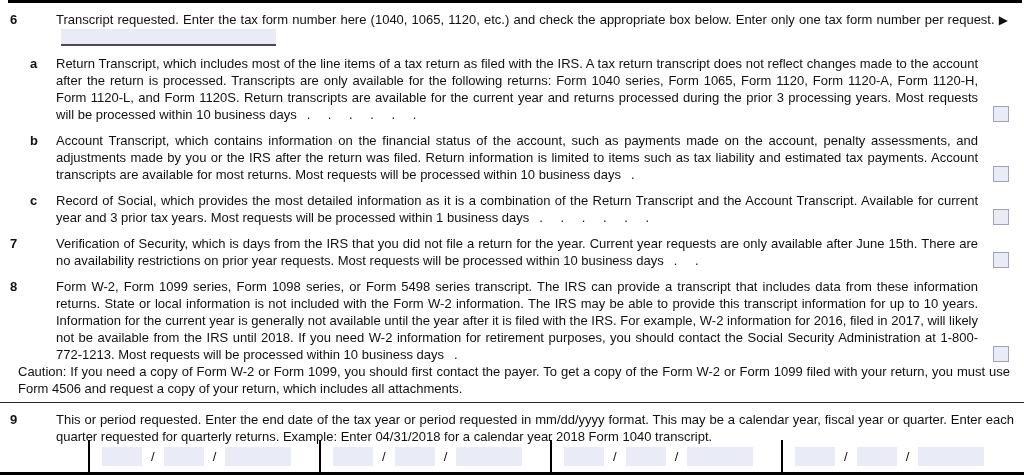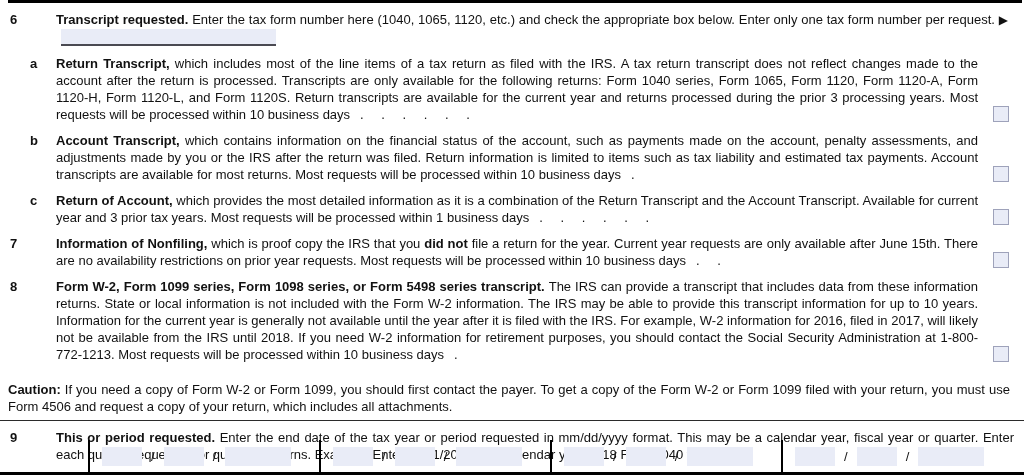--- a/index.html
+++ b/index.html
@@ -16,33 +16,33 @@
   .topline{height:3px;background:#000;margin:0 2px 0 8px;}
   .hr{height:1px;background:#2b2b2b;margin:5px 0 0 0;}
   .row{display:flex;margin-top:9px;}
   .row.tight{margin-top:8px;}
   .numcol{flex:0 0 56px;box-sizing:border-box;padding-left:10px;font-weight:700;}
   .numcol.letter{padding-left:30px;}
   .bodycol{flex:1;text-align:justify;}
   .bodycol.pad-r{padding-right:16px;}
   .bodycol.pad-r-sm{padding-right:10px;}
   .checkcol{flex:0 0 46px;display:flex;align-items:flex-end;justify-content:center;padding-bottom:1px;}
-  .b{font-weight:700;}
+  .b{font-weight:400;}
   .arrow{font-size:12px;}
   .dots{letter-spacing:7px;white-space:nowrap;padding-left:10px;}
   .entry-field{
     display:inline-block;width:215px;height:15px;
     background:#e9ecf7;border-bottom:2px solid #4a4a52;
     vertical-align:-4px;margin-left:5px;
   }
   .checkbox{
     display:inline-block;width:14px;height:14px;
     background:#e9ecf7;border:1px solid #9ea2ba;
   }
-  .caution{margin-top:18px;padding:0 14px 0 8px;text-align:justify;}
+  .caution{margin-top:0;padding:0 14px 0 18px;text-align:justify;}
   .daterow{
     position:absolute;left:88px;right:12px;bottom:3px;height:32px;
     display:flex;
   }
   .dategroup{
     flex:1;border-left:2px solid #000;
     display:flex;align-items:center;gap:9px;
     box-sizing:border-box;padding-left:12px;
   }
   .datebox{display:inline-block;height:19px;background:#e9ecf7;}
@@ -81,31 +81,31 @@
       <span><span class="b">Account Transcript, </span><span>which contains information on the financial status of the account, such as payments made on the account, penalty assessments, and adjustments made by you or the IRS after the return was filed. Return information is limited to items such as tax liability and estimated tax payments. Account transcripts are available for most returns. Most requests will be processed within 10 business days</span></span><span class="dots">.</span>
     </div>
     <div class="checkcol">
       <span class="checkbox"></span>
     </div>
   </div>
 
   <div class="row">
     <div class="numcol letter">c</div>
     <div class="bodycol">
-      <span><span class="b">Return of Account, </span><span>which provides the most detailed information as it is a combination of the Return Transcript and the Account Transcript. Available for current year and 3 prior tax years. Most requests will be processed within 1 business days</span></span><span class="dots">. . . . . .</span>
+      <span><span class="b">Record of Social, </span><span>which provides the most detailed information as it is a combination of the Return Transcript and the Account Transcript. Available for current year and 3 prior tax years. Most requests will be processed within 1 business days</span></span><span class="dots">. . . . . .</span>
     </div>
     <div class="checkcol">
       <span class="checkbox"></span>
     </div>
   </div>
 
   <div class="row">
     <div class="numcol">7</div>
     <div class="bodycol">
-      <span><span class="b">Information of Nonfiling, </span><span>which is proof copy the IRS that you </span><span class="b">did not</span><span> file a return for the year. Current year requests are only available after June 15th. There are no availability restrictions on prior year requests. Most requests will be processed within 10 business days</span></span><span class="dots">. .</span>
+      <span><span class="b">Verification of Security, </span><span>which is days from the IRS that you </span><span class="b">did not</span><span> file a return for the year. Current year requests are only available after June 15th. There are no availability restrictions on prior year requests. Most requests will be processed within 10 business days</span></span><span class="dots">. .</span>
     </div>
     <div class="checkcol">
       <span class="checkbox"></span>
     </div>
   </div>
 
   <div class="row">
     <div class="numcol">8</div>
     <div class="bodycol">
       <span><span class="b">Form W-2, Form 1099 series, Form 1098 series, or Form 5498 series transcript. </span><span>The IRS can provide a transcript that includes data from these information returns. State or local information is not included with the Form W-2 information. The IRS may be able to provide this transcript information for up to 10 years. Information for the current year is generally not available until the year after it is filed with the IRS. For example, W-2 information for 2016, filed in 2017, will likely not be available from the IRS until 2018. If you need W-2 information for retirement purposes, you should contact the Social Security Administration at 1-800-772-1213. Most requests will be processed within 10 business days</span></span><span class="dots">.</span>
@@ -117,21 +117,21 @@
 
   <div class="caution">
     <span><span class="b">Caution: </span><span>If you need a copy of Form W-2 or Form 1099, you should first contact the payer. To get a copy of the Form W-2 or Form 1099 filed with your return, you must use Form 4506 and request a copy of your return, which includes all attachments.</span></span>
   </div>
 
   <div class="hr"></div>
 
   <div class="row tight">
     <div class="numcol">9</div>
     <div class="bodycol pad-r-sm">
-      <span><span class="b">This or period requested. </span><span>Enter the end date of the tax year or period requested in mm/dd/yyyy format. This may be a calendar year, fiscal year or quarter. Enter each quarter requested for quarterly returns. Example: Enter 10/31/2018 for a calendar year 2018 Form 1040 transcript.</span></span>
+      <span><span class="b">This or period requested. </span><span>Enter the end date of the tax year or period requested in mm/dd/yyyy format. This may be a calendar year, fiscal year or quarter. Enter each quarter requested for quarterly returns. Example: Enter 04/31/2018 for a calendar year 2018 Form 1040 transcript.</span></span>
     </div>
   </div>
 
   <div class="daterow">
     <div class="dategroup">
       <span class="datebox sm"></span>
       <span class="slash">/</span>
       <span class="datebox sm"></span>
       <span class="slash">/</span>
       <span class="datebox lg"></span>

